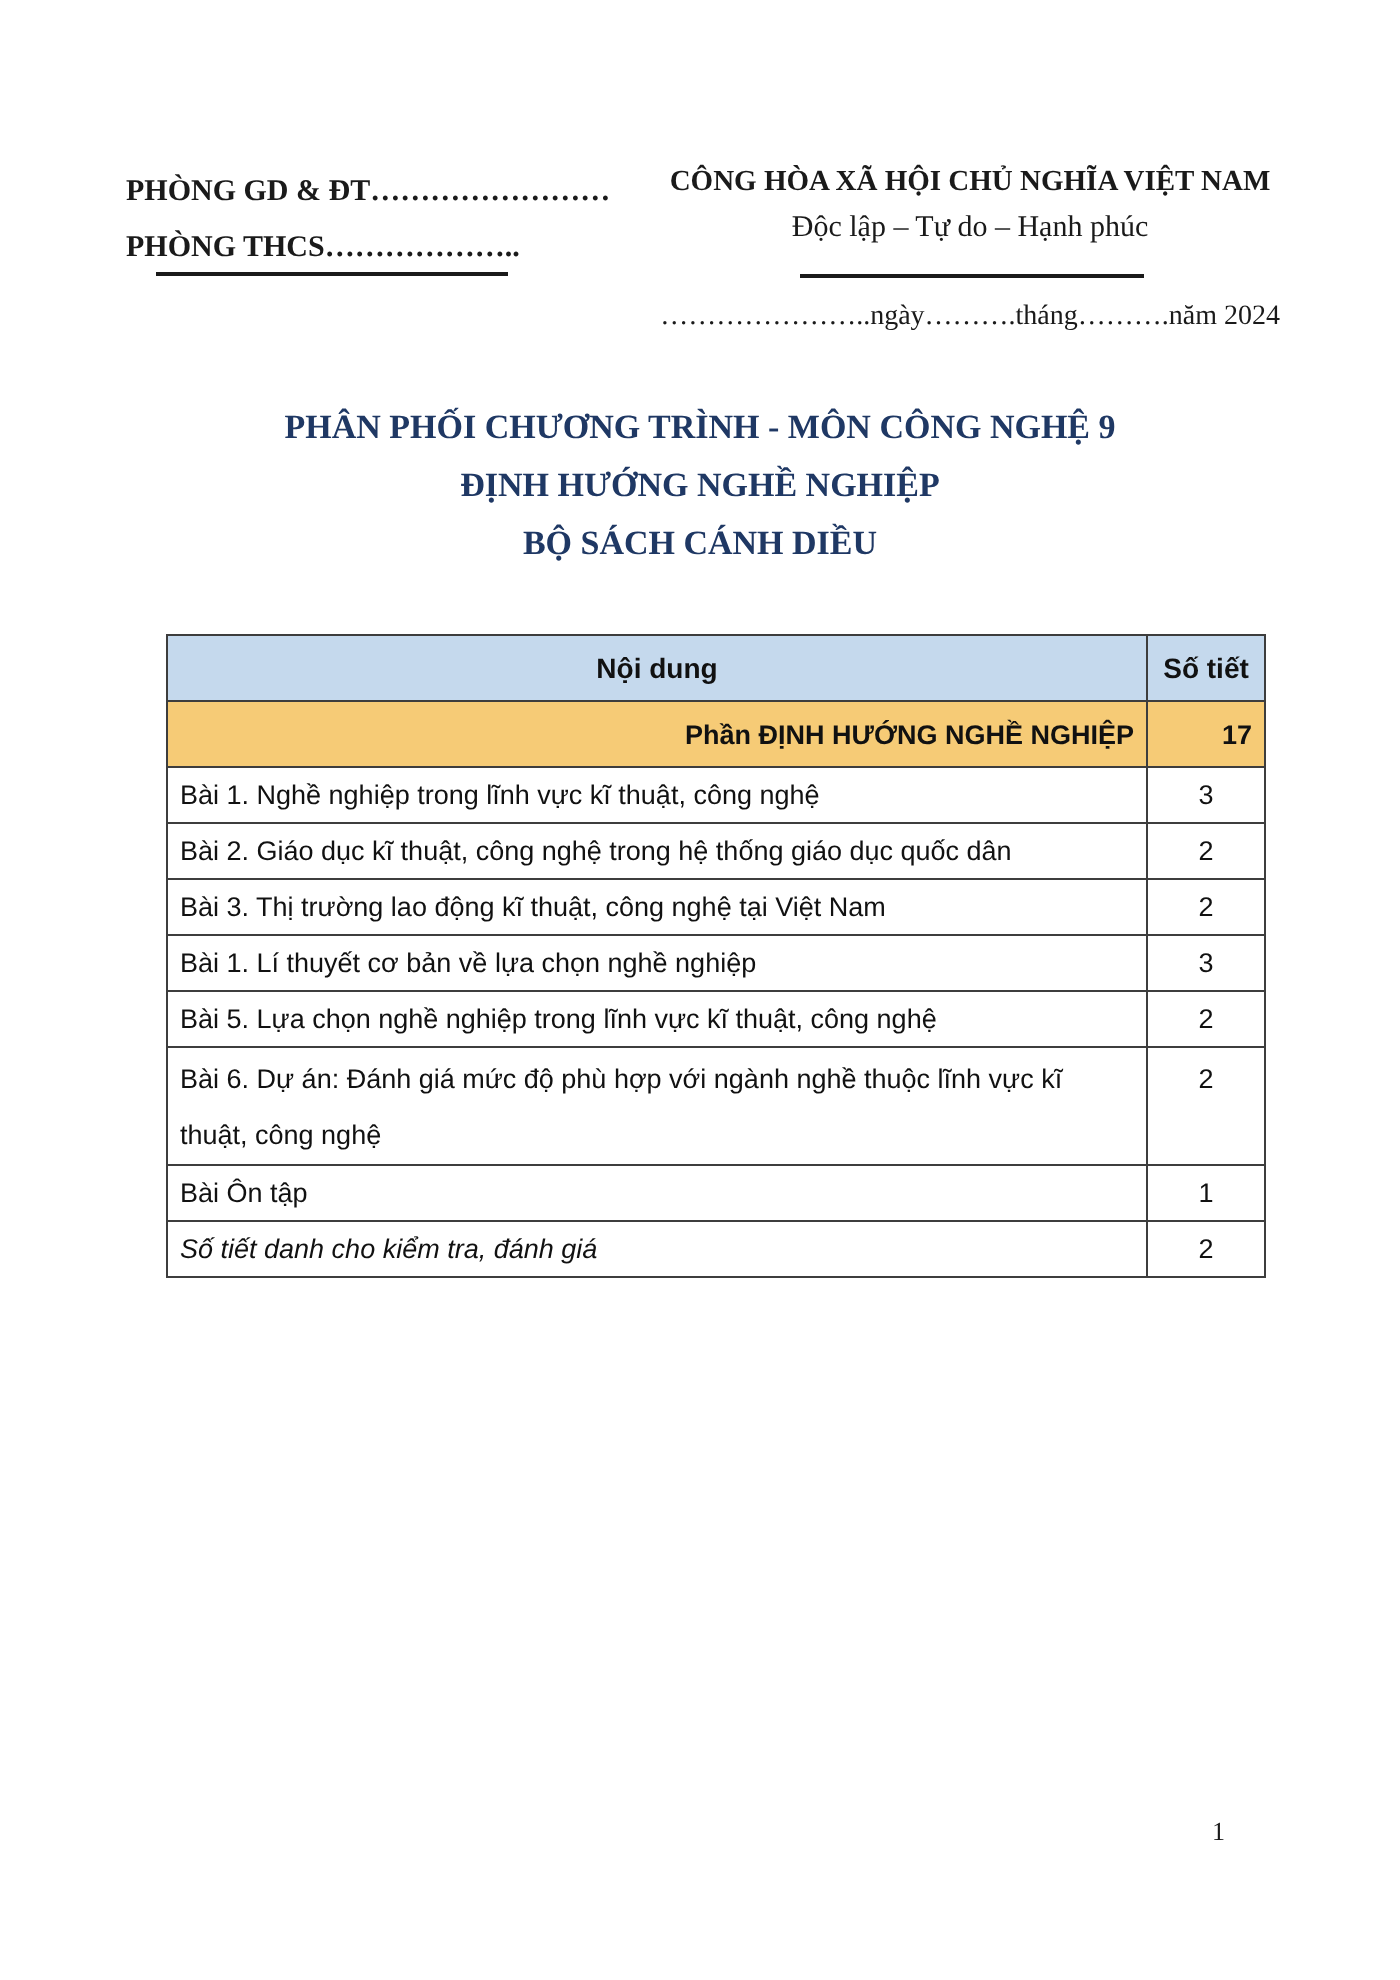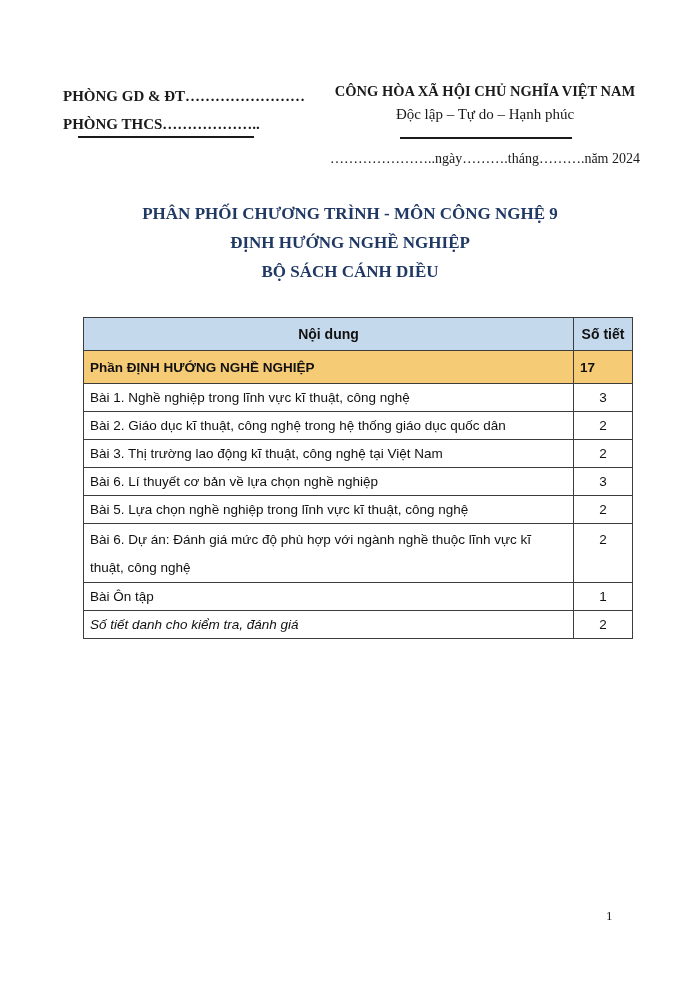--- a/index.html
+++ b/index.html
@@ -21,21 +21,21 @@
     color:var(--title-color,#1F3864);font-weight:bold;font-size:17px;line-height:29px;
   }
   
   table.ppct{
     position:absolute;left:83px;top:317px;width:549px;
     border-collapse:collapse;table-layout:fixed;
     font-family:"Liberation Sans", sans-serif;font-size:13.5px;color:#111;
   }
   table.ppct td, table.ppct th{border:1px solid #3d3d3d;padding:0 6px;vertical-align:middle;}
   tr.thead th{height:32px;background:var(--header-bg,#C5D9ED);font-size:14px;font-weight:bold;text-align:center;}
-  tr.section td{height:32px;background:var(--section-bg,#F6CB76);font-weight:bold;text-align:left;}
+  tr.section td{height:32px;background:var(--section-bg,#F6CB76);font-weight:bold;text-align:right;}
   tr.row td{height:27px;margin-left:24px;}
   tr.row td.num{text-align:center;}
   tr.row-tall td{height:55px;vertical-align:top;line-height:28px;padding-top:2px;}
   tr.row-italic td.lbl{font-style:italic;}
   
   .page-number{position:absolute;left:606px;top:908px;font-size:13px;}
 </style>
 </head>
 <body>
 
@@ -81,21 +81,21 @@
     </tr>
     <tr class="row">
       <td class="lbl">Bài 2. Giáo dục kĩ thuật, công nghệ trong hệ thống giáo dục quốc dân</td>
       <td class="num">2</td>
     </tr>
     <tr class="row">
       <td class="lbl">Bài 3. Thị trường lao động kĩ thuật, công nghệ tại Việt Nam</td>
       <td class="num">2</td>
     </tr>
     <tr class="row">
-      <td class="lbl">Bài 6. Lí thuyết cơ bản về lựa chọn nghề nghiệp</td>
+      <td class="lbl">Bài 1. Lí thuyết cơ bản về lựa chọn nghề nghiệp</td>
       <td class="num">3</td>
     </tr>
     <tr class="row">
       <td class="lbl">Bài 5. Lựa chọn nghề nghiệp trong lĩnh vực kĩ thuật, công nghệ</td>
       <td class="num">2</td>
     </tr>
     <tr class="row row-tall">
       <td class="lbl">Bài 6. Dự án: Đánh giá mức độ phù hợp với ngành nghề thuộc lĩnh vực kĩ thuật, công nghệ</td>
       <td class="num">2</td>
     </tr>

